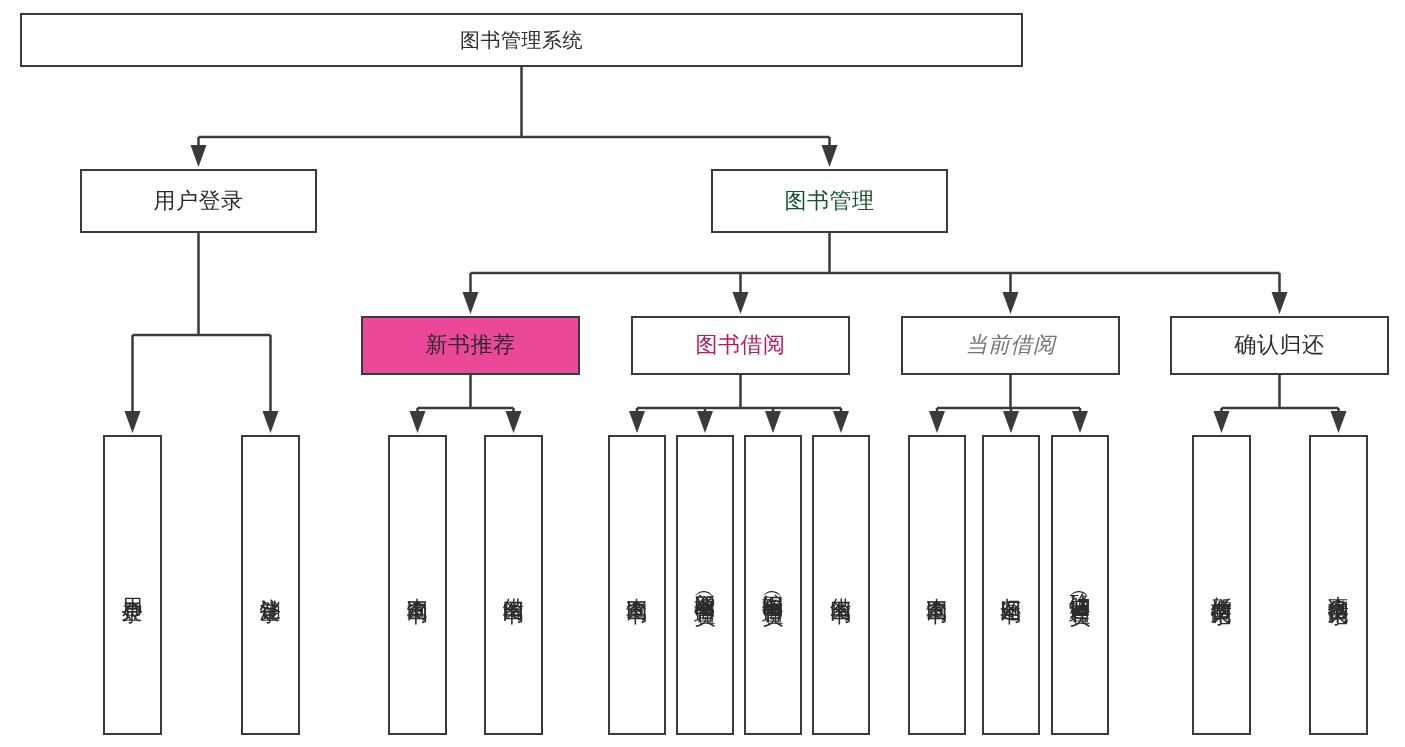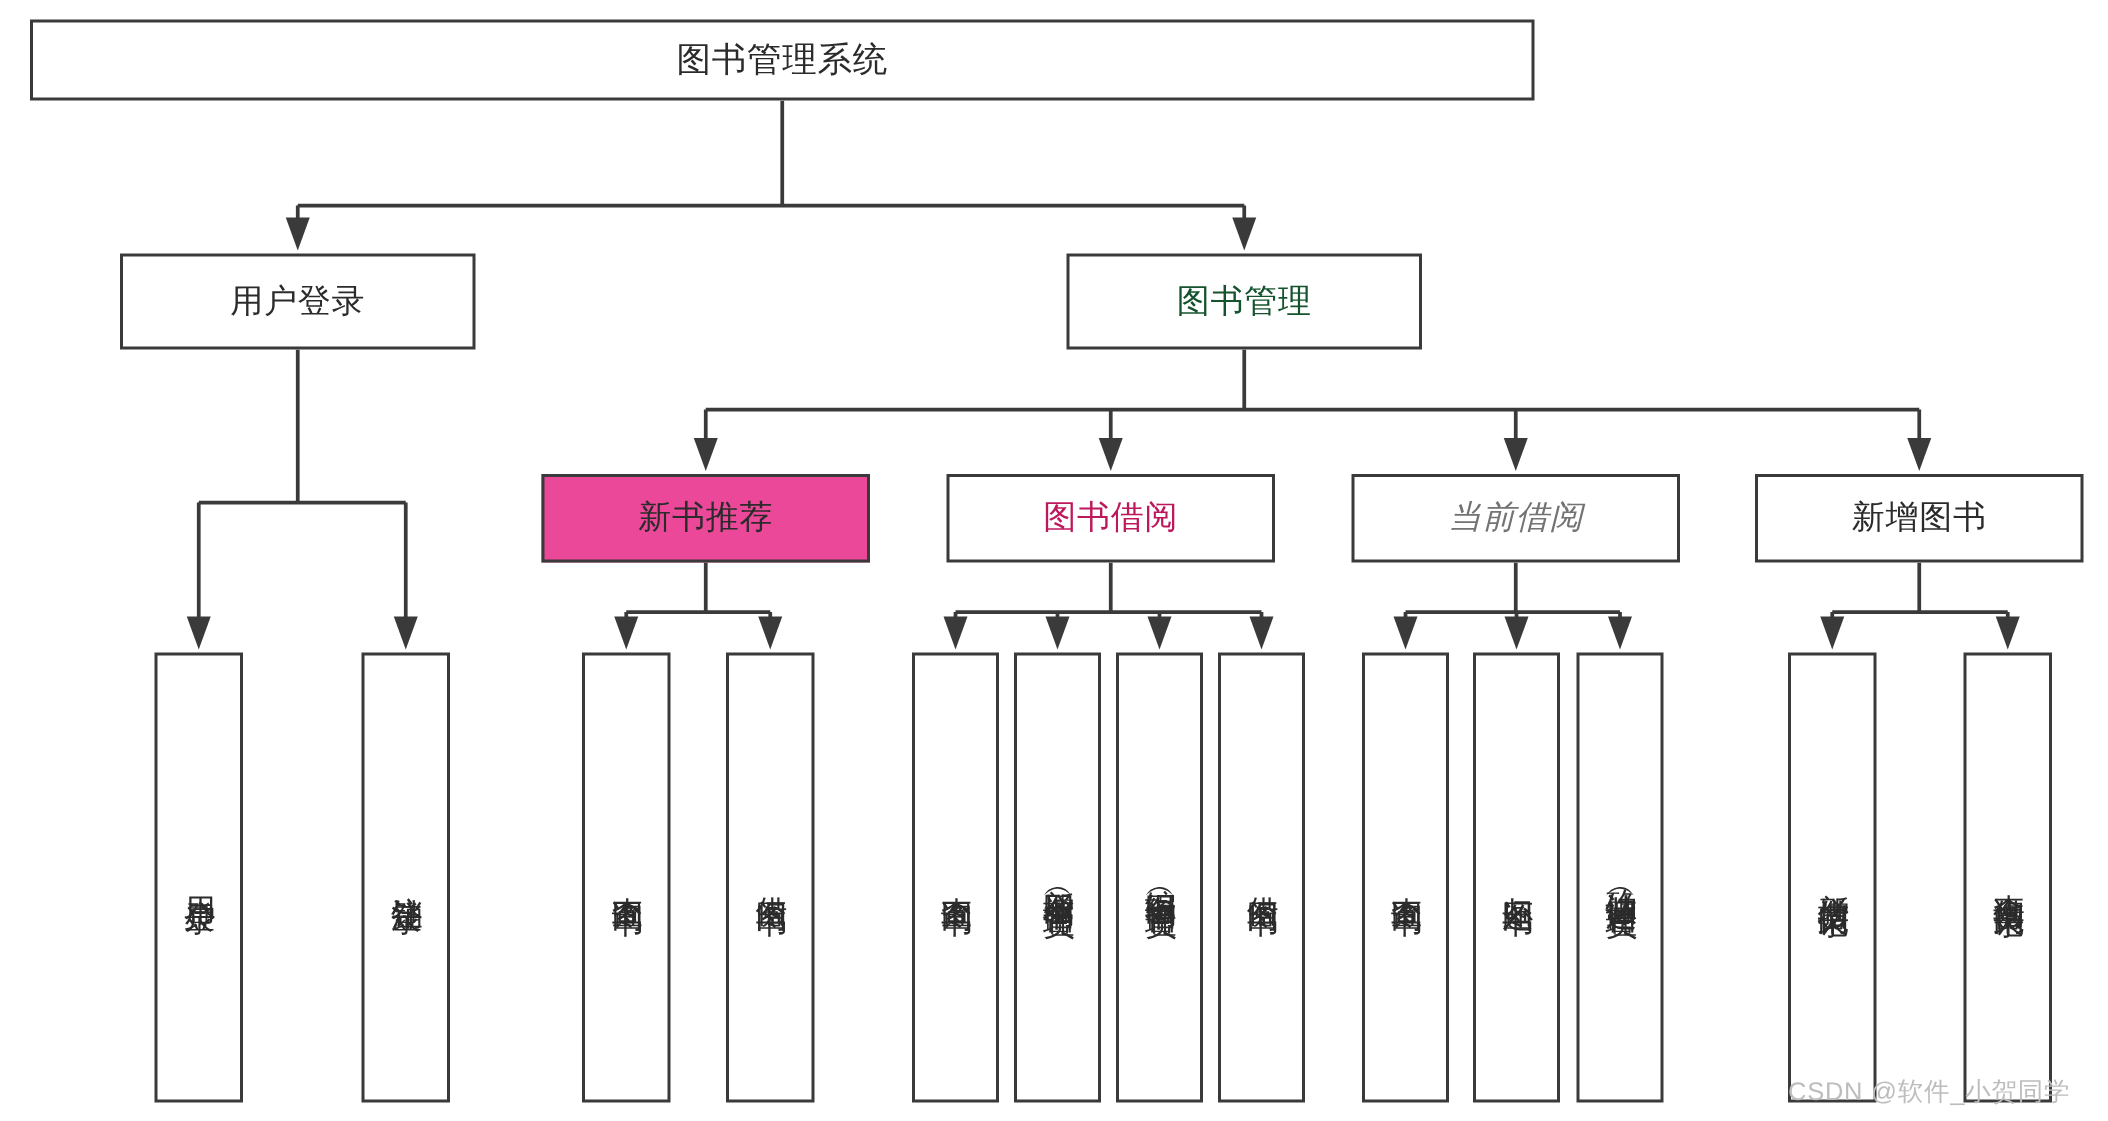--- a/index.html
+++ b/index.html
@@ -45,21 +45,21 @@
   .node-box.horizontal .node-label {
     writing-mode: horizontal-tb;
     font-size: 22px;
   }
   .node-box.vertical .node-label {
     writing-mode: vertical-rl;
     text-orientation: upright;
     font-size: 21px;
     letter-spacing: 2px;
   }
-  .node-box.level-0 .node-label { font-size: 23px; }
+  .node-box.level-0 .node-label { font-size: 20px; }
   .watermark {
     position: absolute;
     color: #bdbdbd;
     font-size: 17px;
     white-space: nowrap;
     letter-spacing: 0.5px;
     pointer-events: none;
   }
 </style>
 </head>
@@ -133,21 +133,21 @@
       <div class="node-box horizontal level-2" style="left: 361px; top: 316px; width: 219px; height: 59px; border-color: rgb(58, 58, 58); background: #ec4899;">
         <span class="node-label" style="color: rgb(43, 43, 43);">新书推荐</span>
       </div>
       <div class="node-box horizontal level-2" style="left: 631px; top: 316px; width: 219px; height: 59px; border-color: rgb(58, 58, 58); background: rgb(255, 255, 255);">
         <span class="node-label" style="color: #be185d;">图书借阅</span>
       </div>
       <div class="node-box horizontal level-2" style="left: 901px; top: 316px; width: 219px; height: 59px; border-color: rgb(58, 58, 58); background: rgb(255, 255, 255);">
         <span class="node-label" style="color: #737373; font-style: italic;">当前借阅</span>
       </div>
       <div class="node-box horizontal level-2" style="left: 1170px; top: 316px; width: 219px; height: 59px; border-color: rgb(58, 58, 58); background: rgb(255, 255, 255);">
-        <span class="node-label" style="color: rgb(43, 43, 43);">新增图书</span>
+        <span class="node-label" style="color: rgb(43, 43, 43);">确认归还</span>
       </div>
       <div class="node-box vertical level-2" style="left: 103px; top: 435px; width: 59px; height: 300px; border-color: rgb(58, 58, 58); background: rgb(255, 255, 255);">
         <span class="node-label" style="color: rgb(43, 43, 43);">用户登录</span>
       </div>
       <div class="node-box vertical level-2" style="left: 241px; top: 435px; width: 59px; height: 300px; border-color: rgb(58, 58, 58); background: rgb(255, 255, 255);">
         <span class="node-label" style="color: rgb(43, 43, 43);">注销登录</span>
       </div>
       <div class="node-box vertical level-3" style="left: 388px; top: 435px; width: 59px; height: 300px; border-color: rgb(58, 58, 58); background: rgb(255, 255, 255);">
         <span class="node-label" style="color: rgb(43, 43, 43);">查询图书</span>
       </div>
@@ -175,14 +175,13 @@
       <div class="node-box vertical level-3" style="left: 1051px; top: 435px; width: 58px; height: 300px; border-color: rgb(58, 58, 58); background: rgb(255, 255, 255);">
         <span class="node-label" style="color: rgb(43, 43, 43);">确认归还（管理员）</span>
       </div>
       <div class="node-box vertical level-3" style="left: 1192px; top: 435px; width: 59px; height: 300px; border-color: rgb(58, 58, 58); background: rgb(255, 255, 255);">
         <span class="node-label" style="color: rgb(43, 43, 43);">新增借阅记录</span>
       </div>
       <div class="node-box vertical level-3" style="left: 1309px; top: 435px; width: 59px; height: 300px; border-color: rgb(58, 58, 58); background: rgb(255, 255, 255);">
         <span class="node-label" style="color: rgb(43, 43, 43);">查询借阅记录</span>
       </div>
     </div>
-  <div class="watermark" style="left: 1192px; top: 716px; color: rgb(189, 189, 189);">CSDN @软件_小贺同学</div>
 </div>
 
 </body></html>

